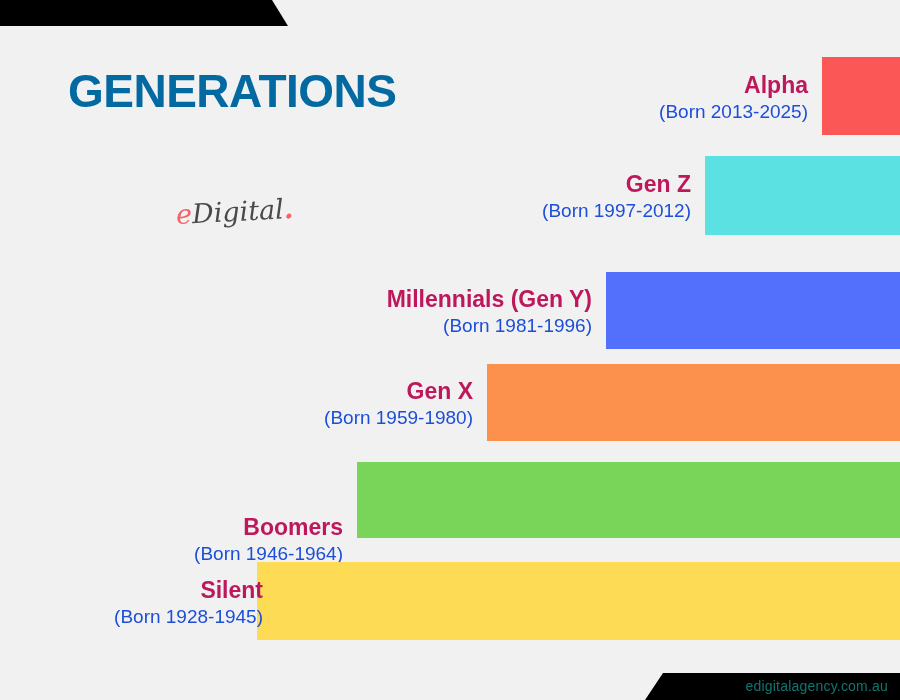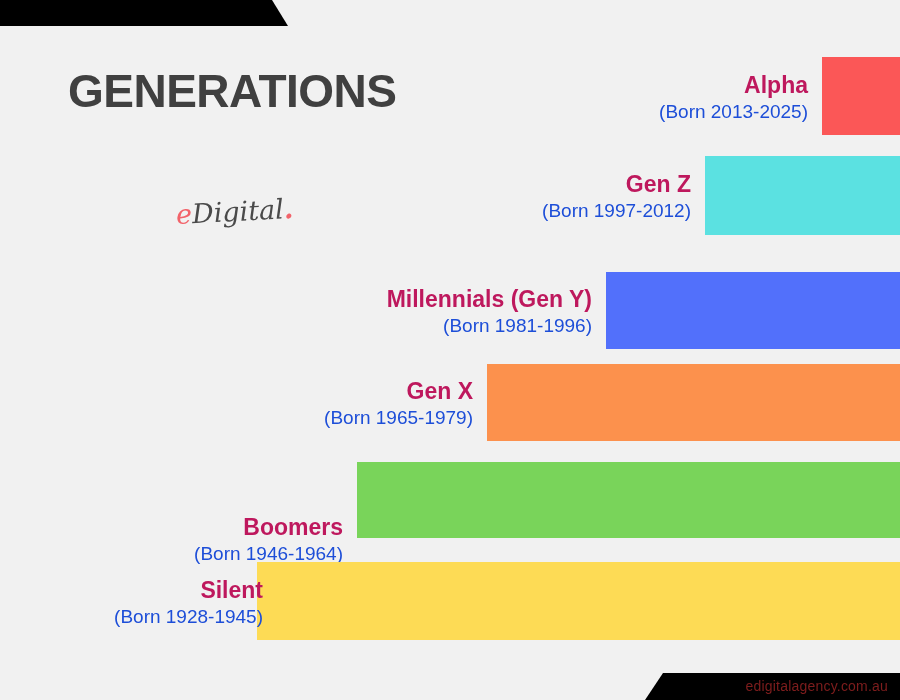--- a/index.html
+++ b/index.html
@@ -34,21 +34,21 @@
   }
 
   
   .title {
     position: absolute;
     left: 68px;
     top: 68px;
     font-size: 46px;
     font-weight: 700;
     letter-spacing: -0.5px;
-    color: #404040;
+    color: #0369a1;
     line-height: 1;
     white-space: nowrap;
   }
 
   
   .logo {
     position: absolute;
     left: 176px;
     top: 198px;
     font-family: "DejaVu Serif", serif;
@@ -112,21 +112,21 @@
     clip-path: polygon(18px 0, 255px 0, 255px 27px, 0 27px);
   }
   .footer-url {
     position: absolute;
     left: 645px;
     top: 673px;
     width: 243px;
     height: 27px;
     line-height: 27px;
     text-align: right;
-    color: #7f1d1d;
+    color: #0f766e;
     font-size: 14px;
     font-weight: 400;
     letter-spacing: 0.2px;
   }
 </style>
 </head>
 <body>
 
 <div id="canvas">
 
@@ -159,21 +159,21 @@
     <div class="row-labels" style="right:308px;top:14px;">
       <div class="gen-name">Millennials (Gen Y)</div>
       <div class="gen-years">(Born 1981-1996)</div>
     </div>
   </div>
 
   <div class="row" style="top:364px;height:77px;">
     <div class="bar" style="width:413px;height:77px;background:#fc914d;"></div>
     <div class="row-labels" style="right:427px;top:14px;">
       <div class="gen-name">Gen X</div>
-      <div class="gen-years">(Born 1965-1979)</div>
+      <div class="gen-years">(Born 1959-1980)</div>
     </div>
   </div>
 
   <div class="row" style="top:462px;height:76px;">
     <div class="bar" style="width:543px;height:76px;background:#79d45a;"></div>
     <div class="row-labels" style="right:557px;top:14px;margin-top:38px;">
       <div class="gen-name">Boomers</div>
       <div class="gen-years">(Born 1946-1964)</div>
     </div>
   </div>

